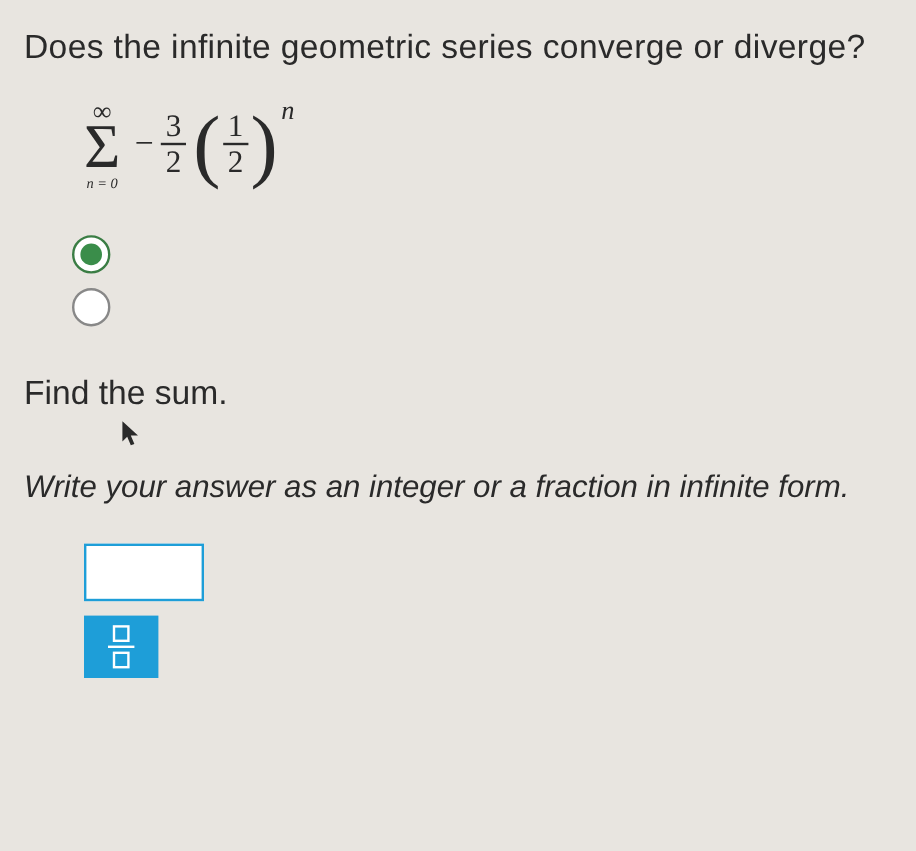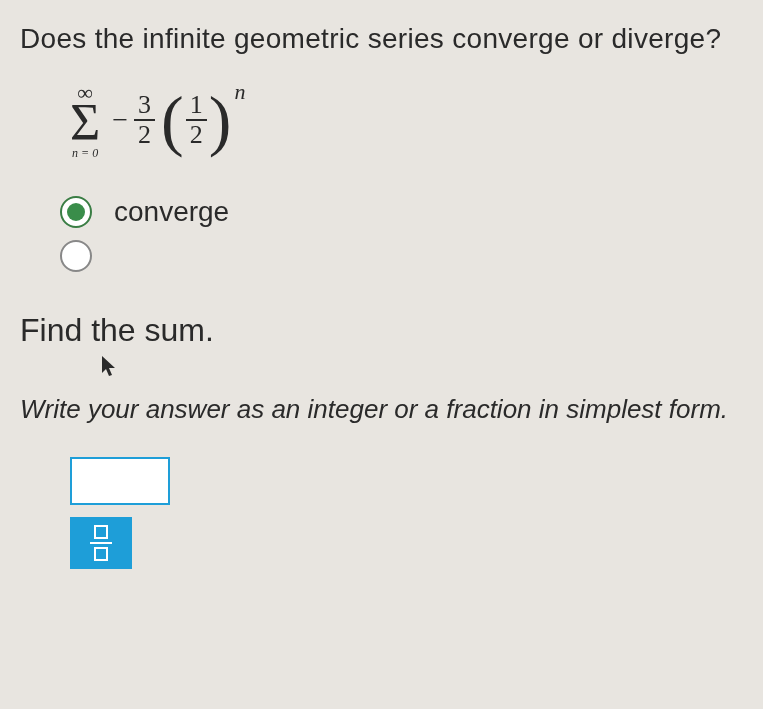--- a/index.html
+++ b/index.html
@@ -115,21 +115,21 @@
       content: '';
       width: 18px;
       height: 18px;
       background: #3a8d4a;
       border-radius: 50%;
     }
     .option-label {
       font-size: 28px;
     }
     .find-sum {
-      font-size: 32px;
+      font-size: 28px;
       margin-bottom: 6px;
     }
     .cursor-icon {
       margin-left: 80px;
       margin-bottom: 10px;
     }
     .instruction {
       font-size: 26px;
       font-style: italic;
       line-height: 1.4;
@@ -197,36 +197,35 @@
       <span class="den">2</span>
     </span>
     <span class="paren">)</span>
     <span class="exp">n</span>
   </span>
 </div>
 
 <div class="options">
   <div class="option">
     <span class="radio selected"></span>
-    <span class="option-label">converge</span>
   </div>
   <div class="option">
     <span class="radio"></span>
   </div>
 </div>
 
 <div class="find-sum">Find the sum.</div>
 
 <div class="cursor-icon">
   <svg width="18" height="22" viewBox="0 0 18 22">
     <path d="M2 1 L2 18 L6 14 L9 21 L12 20 L9 13 L15 13 Z" fill="#2a2a2a"></path>
   </svg>
 </div>
 
-<div class="instruction">Write your answer as an integer or a fraction in simplest form.</div>
+<div class="instruction">Write your answer as an integer or a fraction in infinite form.</div>
 
 <div class="answer-area">
   <div class="answer-input" value=""></div>
   <div class="frac-btn">
     <div class="frac-btn-inner">
       <div class="frac-btn-box"></div>
       <div class="frac-btn-bar"></div>
       <div class="frac-btn-box"></div>
     </div>
   </div>

